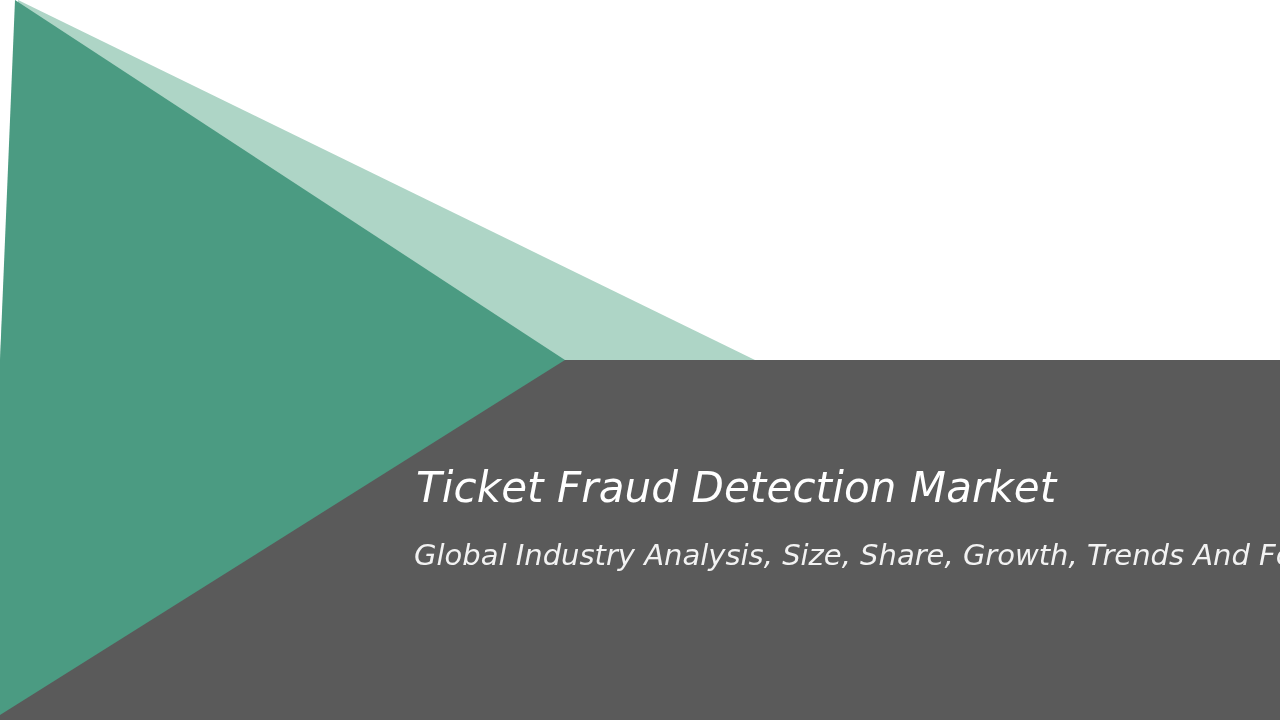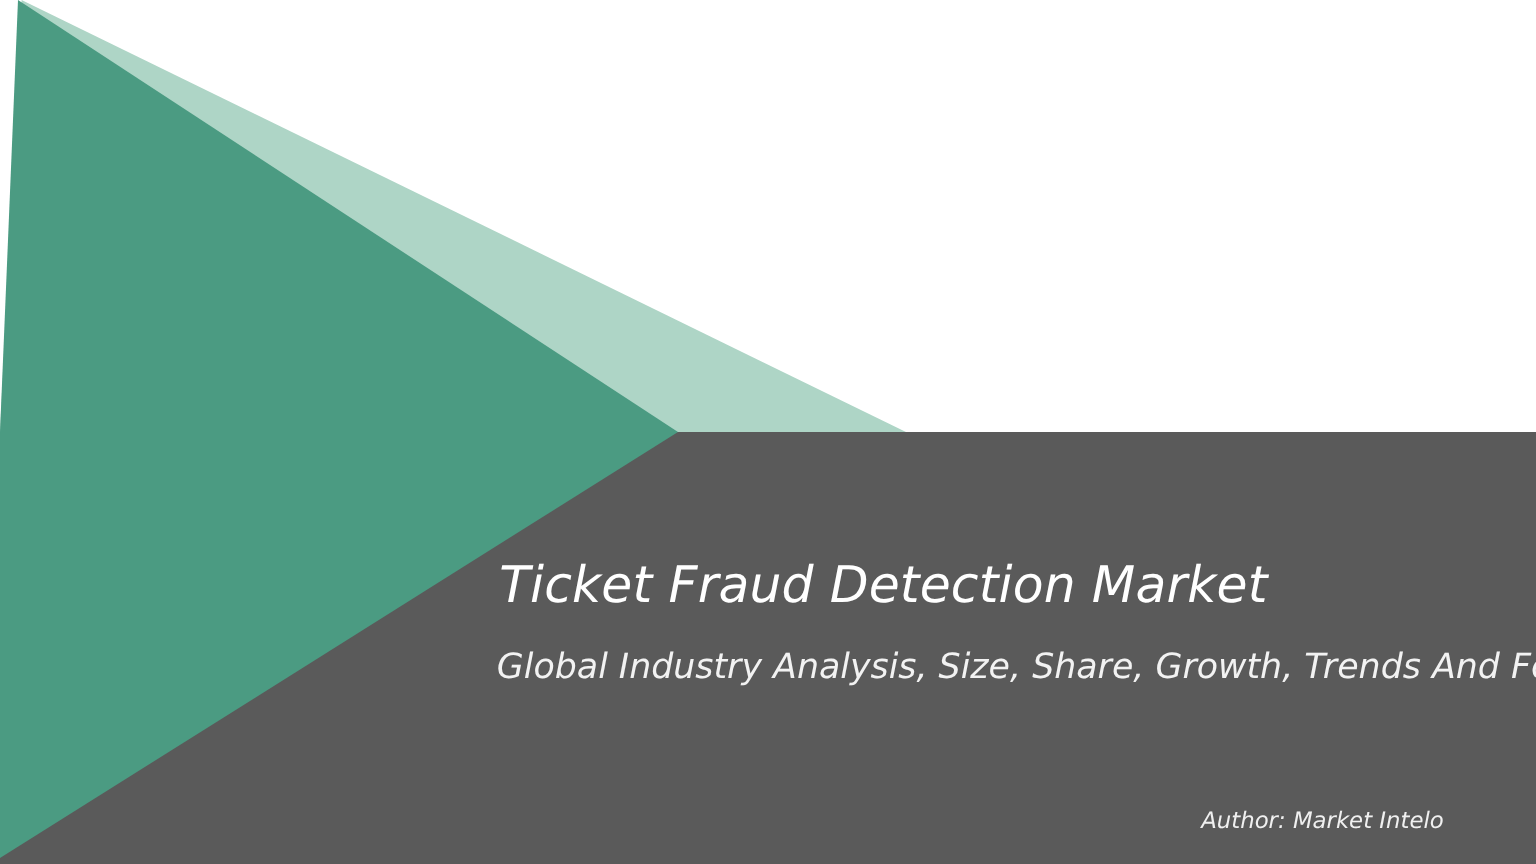--- a/index.html
+++ b/index.html
@@ -78,16 +78,15 @@
     <polygon points="0,360 1280,360 1280,720 0,720" fill="#5a5a5a"></polygon>
 
     <polygon points="0,360 565,360 0,715" fill="#4b9b82"></polygon>
   </svg>
 
   <div id="text-layer">
     <div class="title-text">Ticket Fraud Detection Market</div>
 
     <div class="subtitle-text">Global Industry Analysis, Size, Share, Growth, Trends And Forecast</div>
 
-    <div class="author-text">Author: Market Intelo</div>
   </div>
 
 </div>
 
 </body></html>

